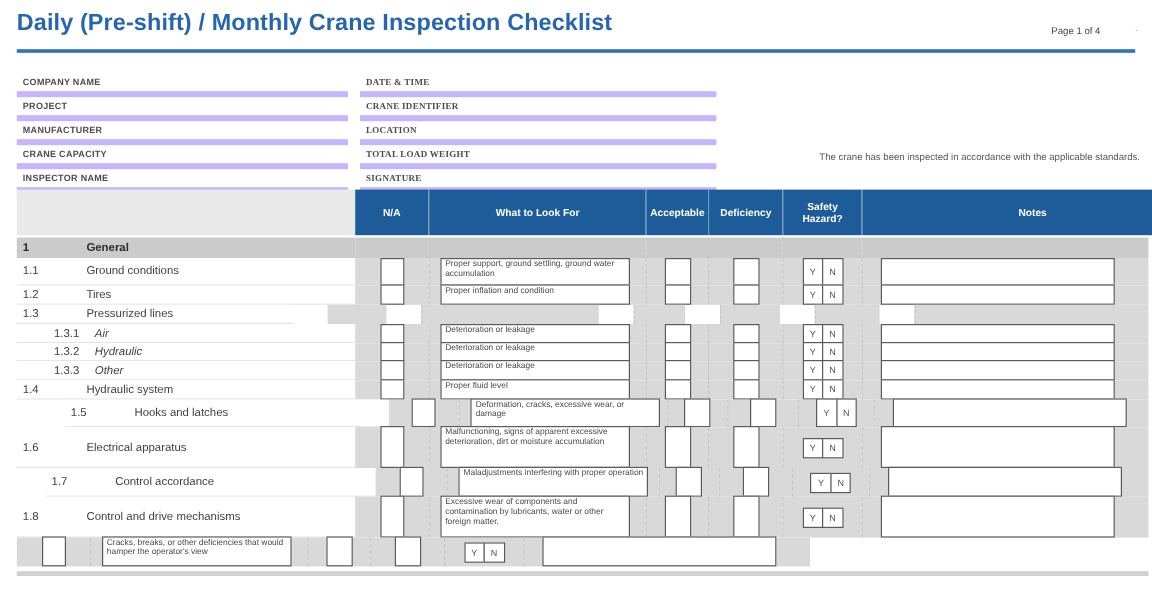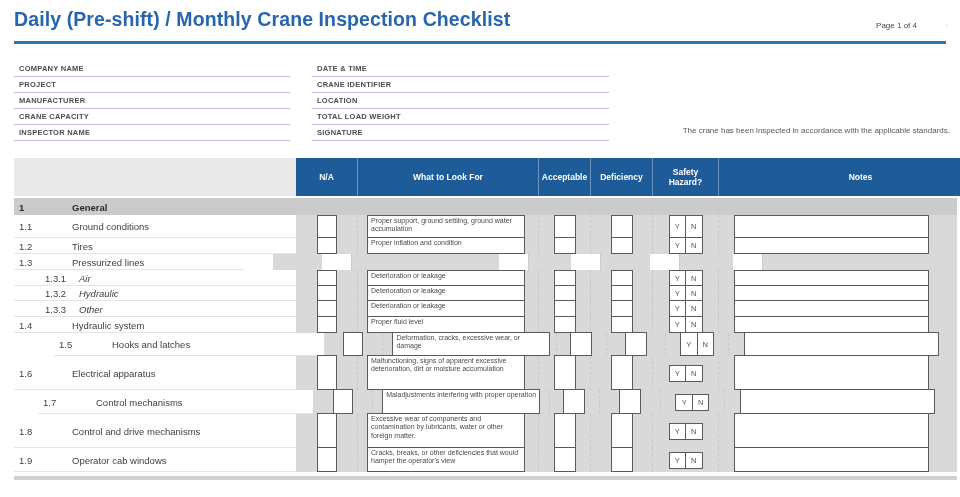--- a/index.html
+++ b/index.html
@@ -23,23 +23,23 @@
   .page-indicator{
     position:absolute;top:21px;right:43px;
     font-size:8px;color:#474747;
   }
   .page-dot{
     position:absolute;top:19px;right:12px;font-size:8px;color:#9a9a9a;
   }
 
   
   .fields-left{position:absolute;left:14px;top:61px;width:276px;}
-  .fields-right{position:absolute;left:312px;top:61px;width:297px;}
+  .fields-right{position:absolute;left:300px;top:61px;width:297px;font-family:Liberation Serif, serif;}
   .field-row{
-    height:15px;border-bottom:1px solid #c4b5fd;
+    height:15px;border-bottom:5px solid #c4b5fd;
     display:flex;align-items:center;position:relative;
   }
   .field-label{
     font-size:7.5px;font-weight:bold;color:#4d4d4d;letter-spacing:0.25px;
     white-space:nowrap;padding-left:5px;
   }
   .field-line{flex:1;height:100%;}
 
   .statement{
     position:absolute;top:126px;right:10px;
@@ -443,21 +443,21 @@
         <div class="yn-box yn-n">N</div>
       </div>
     </div>
     <div class="cell notes-cell">
       <div class="vbox notes-box"></div>
     </div>
   </div>
       <div class="trow item cont" style="height: 24px; margin-left: 24px;">
     <div class="cell label-cell">
       <span class="row-num">1.7</span>
-      <span class="row-name">Control mechanisms</span>
+      <span class="row-name">Control accordance</span>
     </div>
     <div class="cell na-cell">
       <div class="vbox checkbox"></div>
     </div>
     <div class="cell look-cell">
       <div class="vbox look-box">Maladjustments interfering with proper operation</div>
     </div>
     <div class="cell acc-cell">
       <div class="vbox checkbox"></div>
     </div>
@@ -495,24 +495,20 @@
       <div class="yn-group">
         <div class="yn-box yn-y">Y</div>
         <div class="yn-box yn-n">N</div>
       </div>
     </div>
     <div class="cell notes-cell">
       <div class="vbox notes-box"></div>
     </div>
   </div>
       <div class="trow item cont" style="height: 24px;">
-    <div class="cell label-cell">
-      <span class="row-num">1.9</span>
-      <span class="row-name">Operator cab windows</span>
-    </div>
     <div class="cell na-cell">
       <div class="vbox checkbox"></div>
     </div>
     <div class="cell look-cell">
       <div class="vbox look-box">Cracks, breaks, or other deficiencies that would hamper the operator's view</div>
     </div>
     <div class="cell acc-cell">
       <div class="vbox checkbox"></div>
     </div>
     <div class="cell def-cell">

